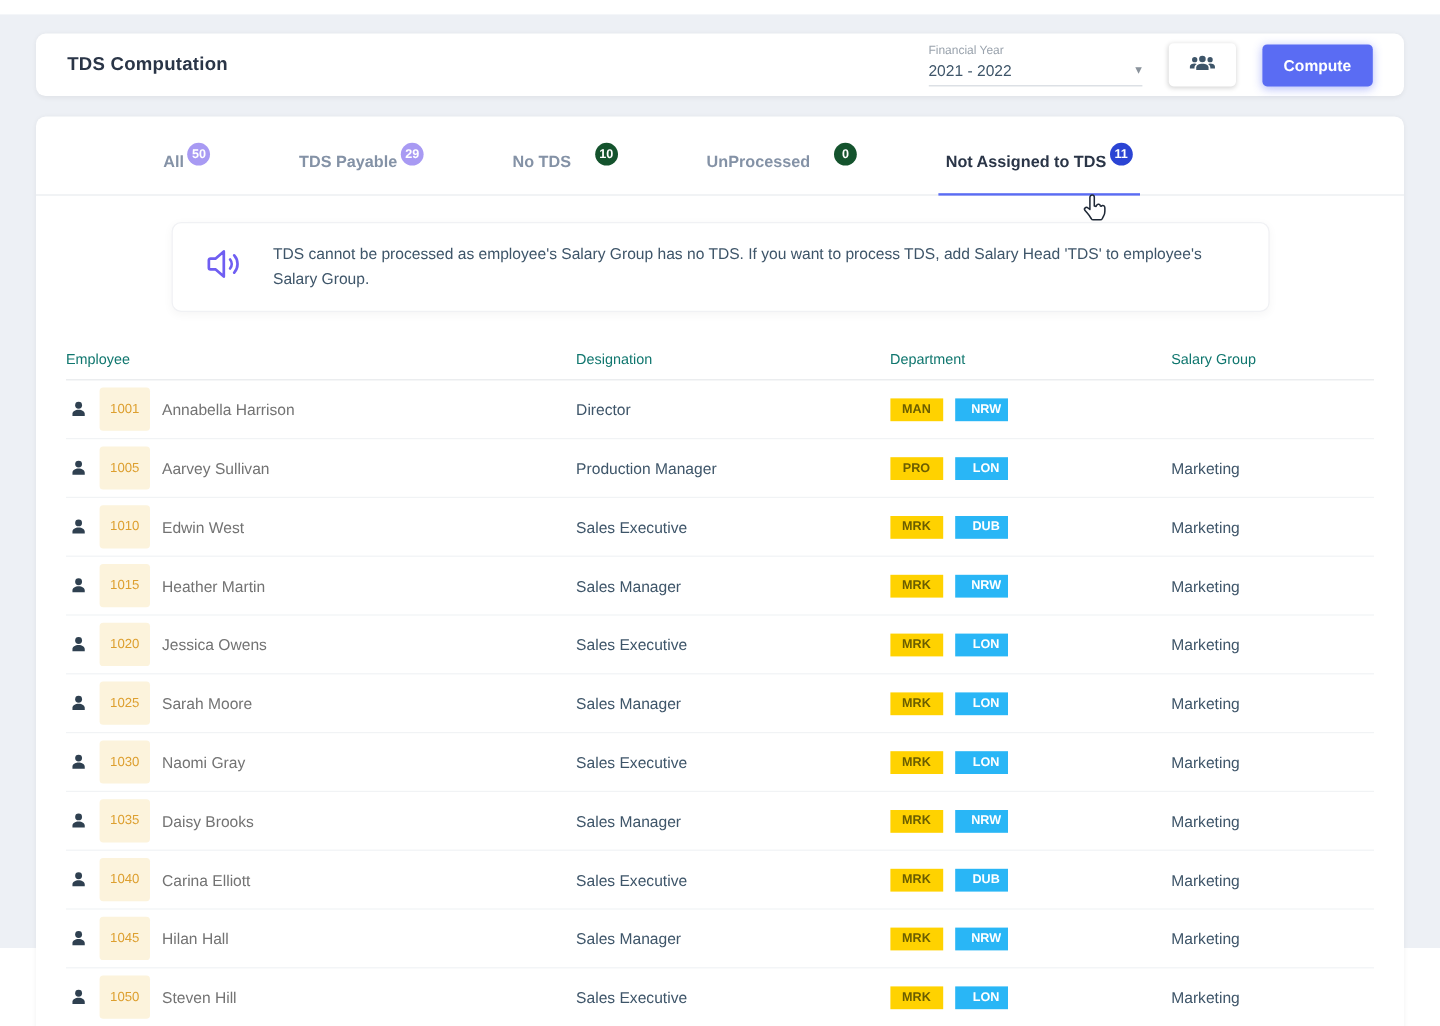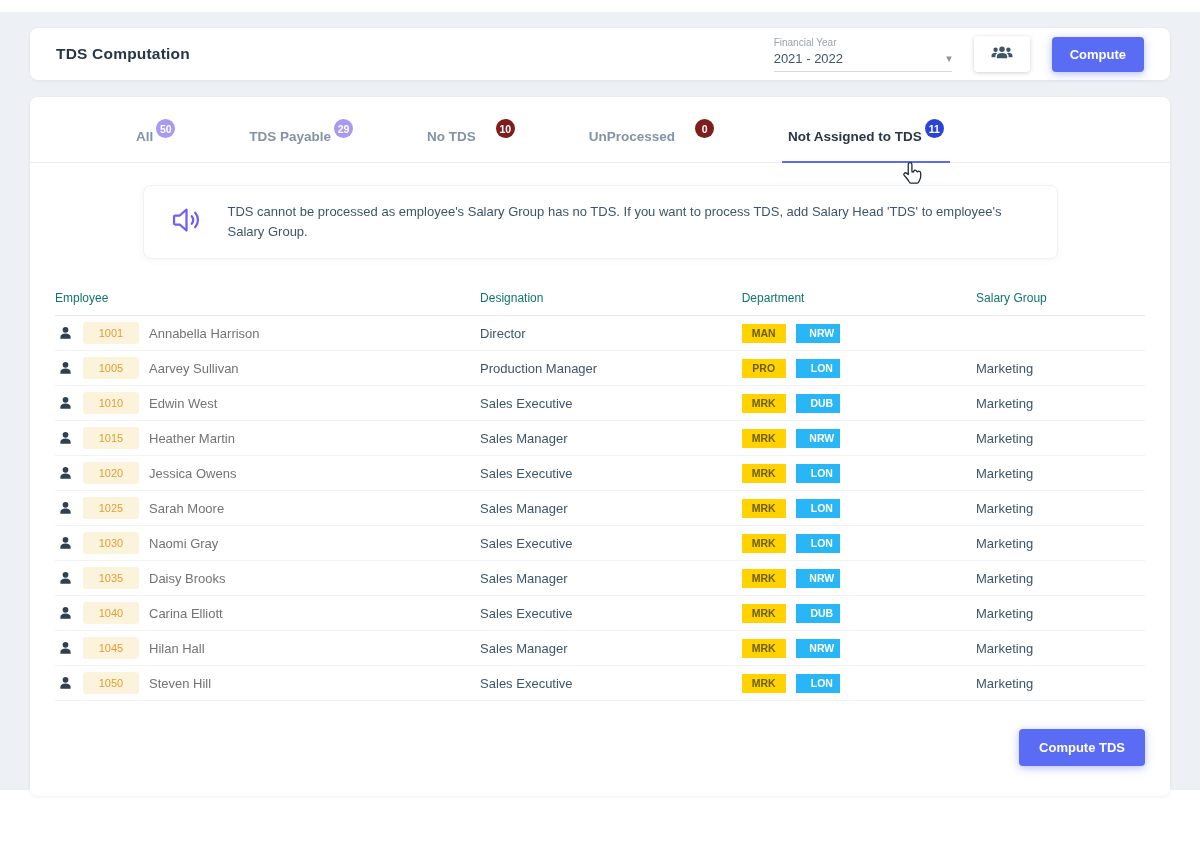--- a/index.html
+++ b/index.html
@@ -69,21 +69,21 @@
     cursor:pointer; white-space:nowrap;
   }
   .tab.active { color:#2a3547; border-bottom:2px solid #5a6cf3; margin-bottom:-1px; }
   .tab-badge {
     display:inline-flex; align-items:center; justify-content:center;
     min-width:19px; height:19px; border-radius:50%;
     color:#fff; font-size:10.5px; font-weight:bold;
     position:relative; top:-8px; margin-left:3px; padding:0 3px;
   }
   .badge-purple { background:#a89af3; }
-  .badge-pink   { background:#7f1d1d;margin-left:20px; }
+  .badge-pink   { background:#14532d;margin-left:20px; }
   .badge-blue   { background:#2b44d4; }
   .cursor-pointer-icon { position:absolute; right:28px; bottom:-30px; }
 
   
   .alert {
     width:915px; margin:22px auto 0;
     border:1px solid #f0f1f4; border-radius:8px;
     box-shadow:0 2px 8px rgba(0,0,0,0.04);
     padding:16px 26px;
     display:flex; align-items:center; gap:22px;
@@ -107,21 +107,21 @@
     font-size:13px;
     padding:6px 0;
     border-bottom:1px solid #f1f3f5;
     min-height:30px;
   }
   .col-emp { display:flex; align-items:center; gap:10px; padding-left:3px; }
   .avatar { display:flex; align-items:center; }
   .emp-id {
     background:#fcf3dc; color:#dd9f2f;
     font-size:11px; border-radius:3px;
-    padding:5px 0; width:56px; text-align:center;
+    padding:12px 0; width:42px; text-align:center;
   }
   .emp-name { color:#737373; cursor:pointer; text-decoration:none; }
   .col-des, .col-sal { color:#3e5569; }
   .dept {
     display:inline-flex; align-items:center; justify-content:center;
     width:44px; height:19px; border-radius:0;
     font-size:10.5px; font-weight:bold; margin-right:7px;
   }
   .dept-code { background:#ffd200; color:#6b5e00; }
   .dept-loc  { background:#29b6f6; color:#ffffff;padding-left:7px; }

